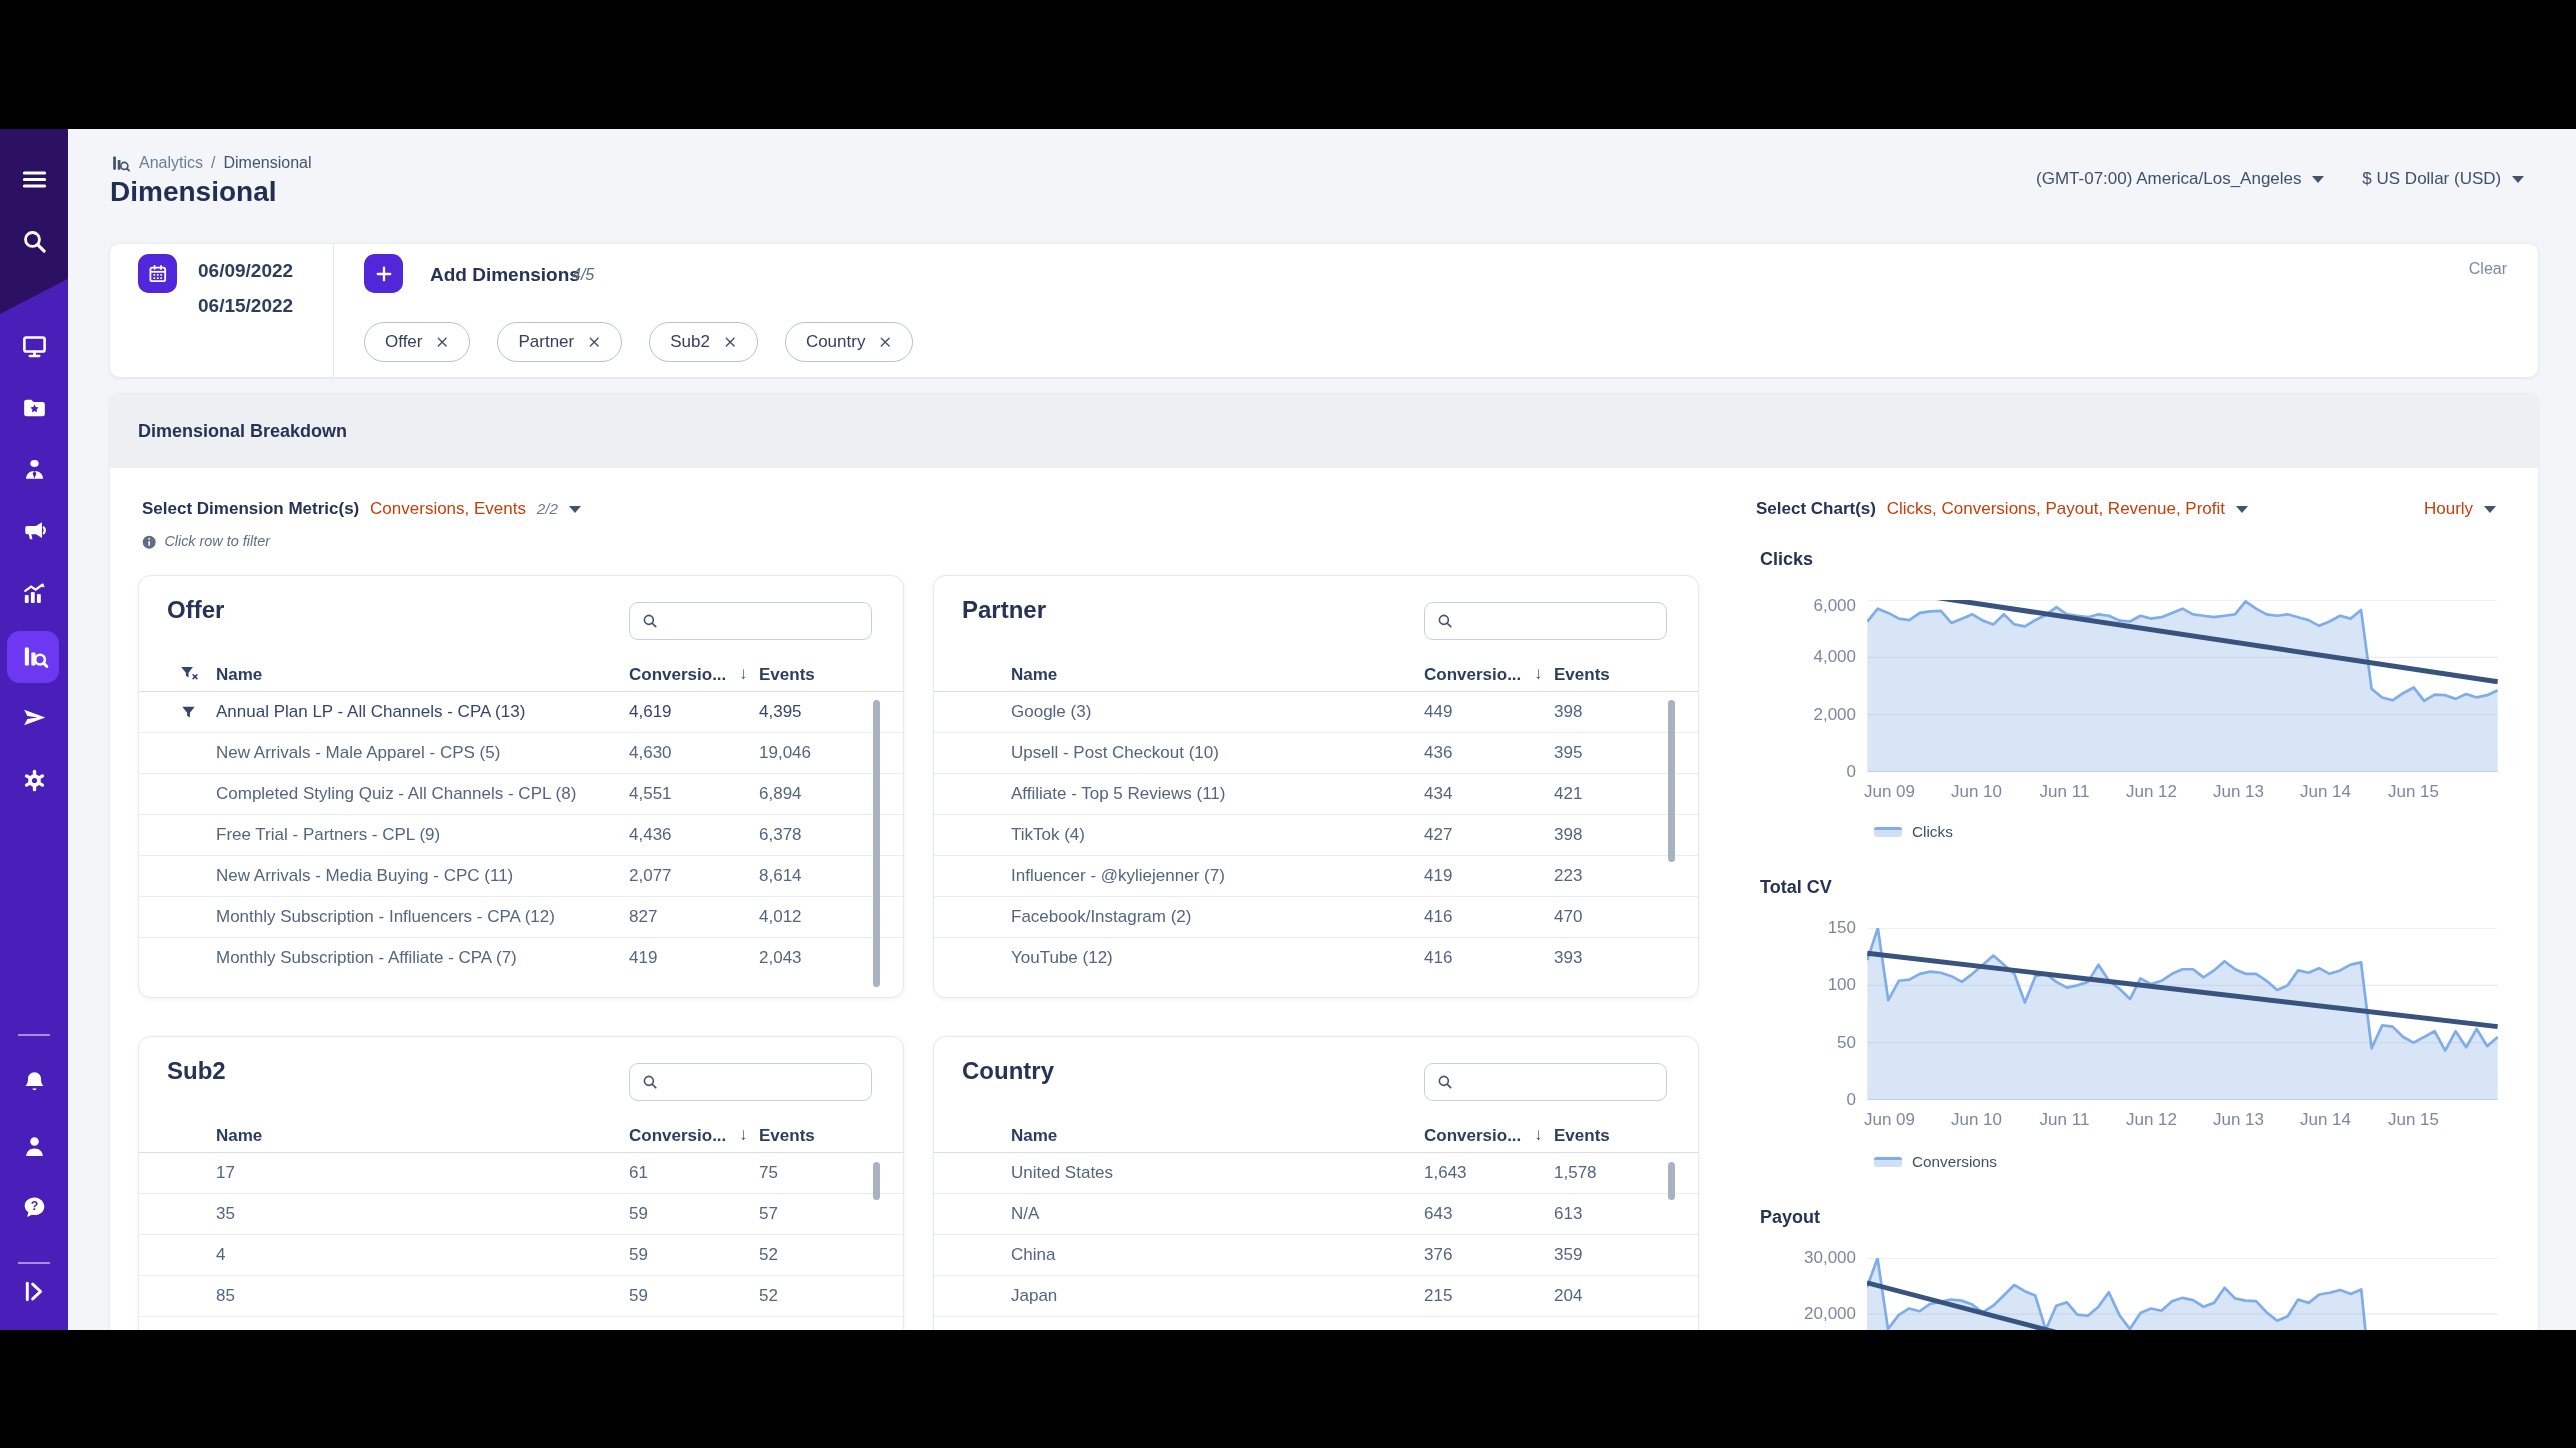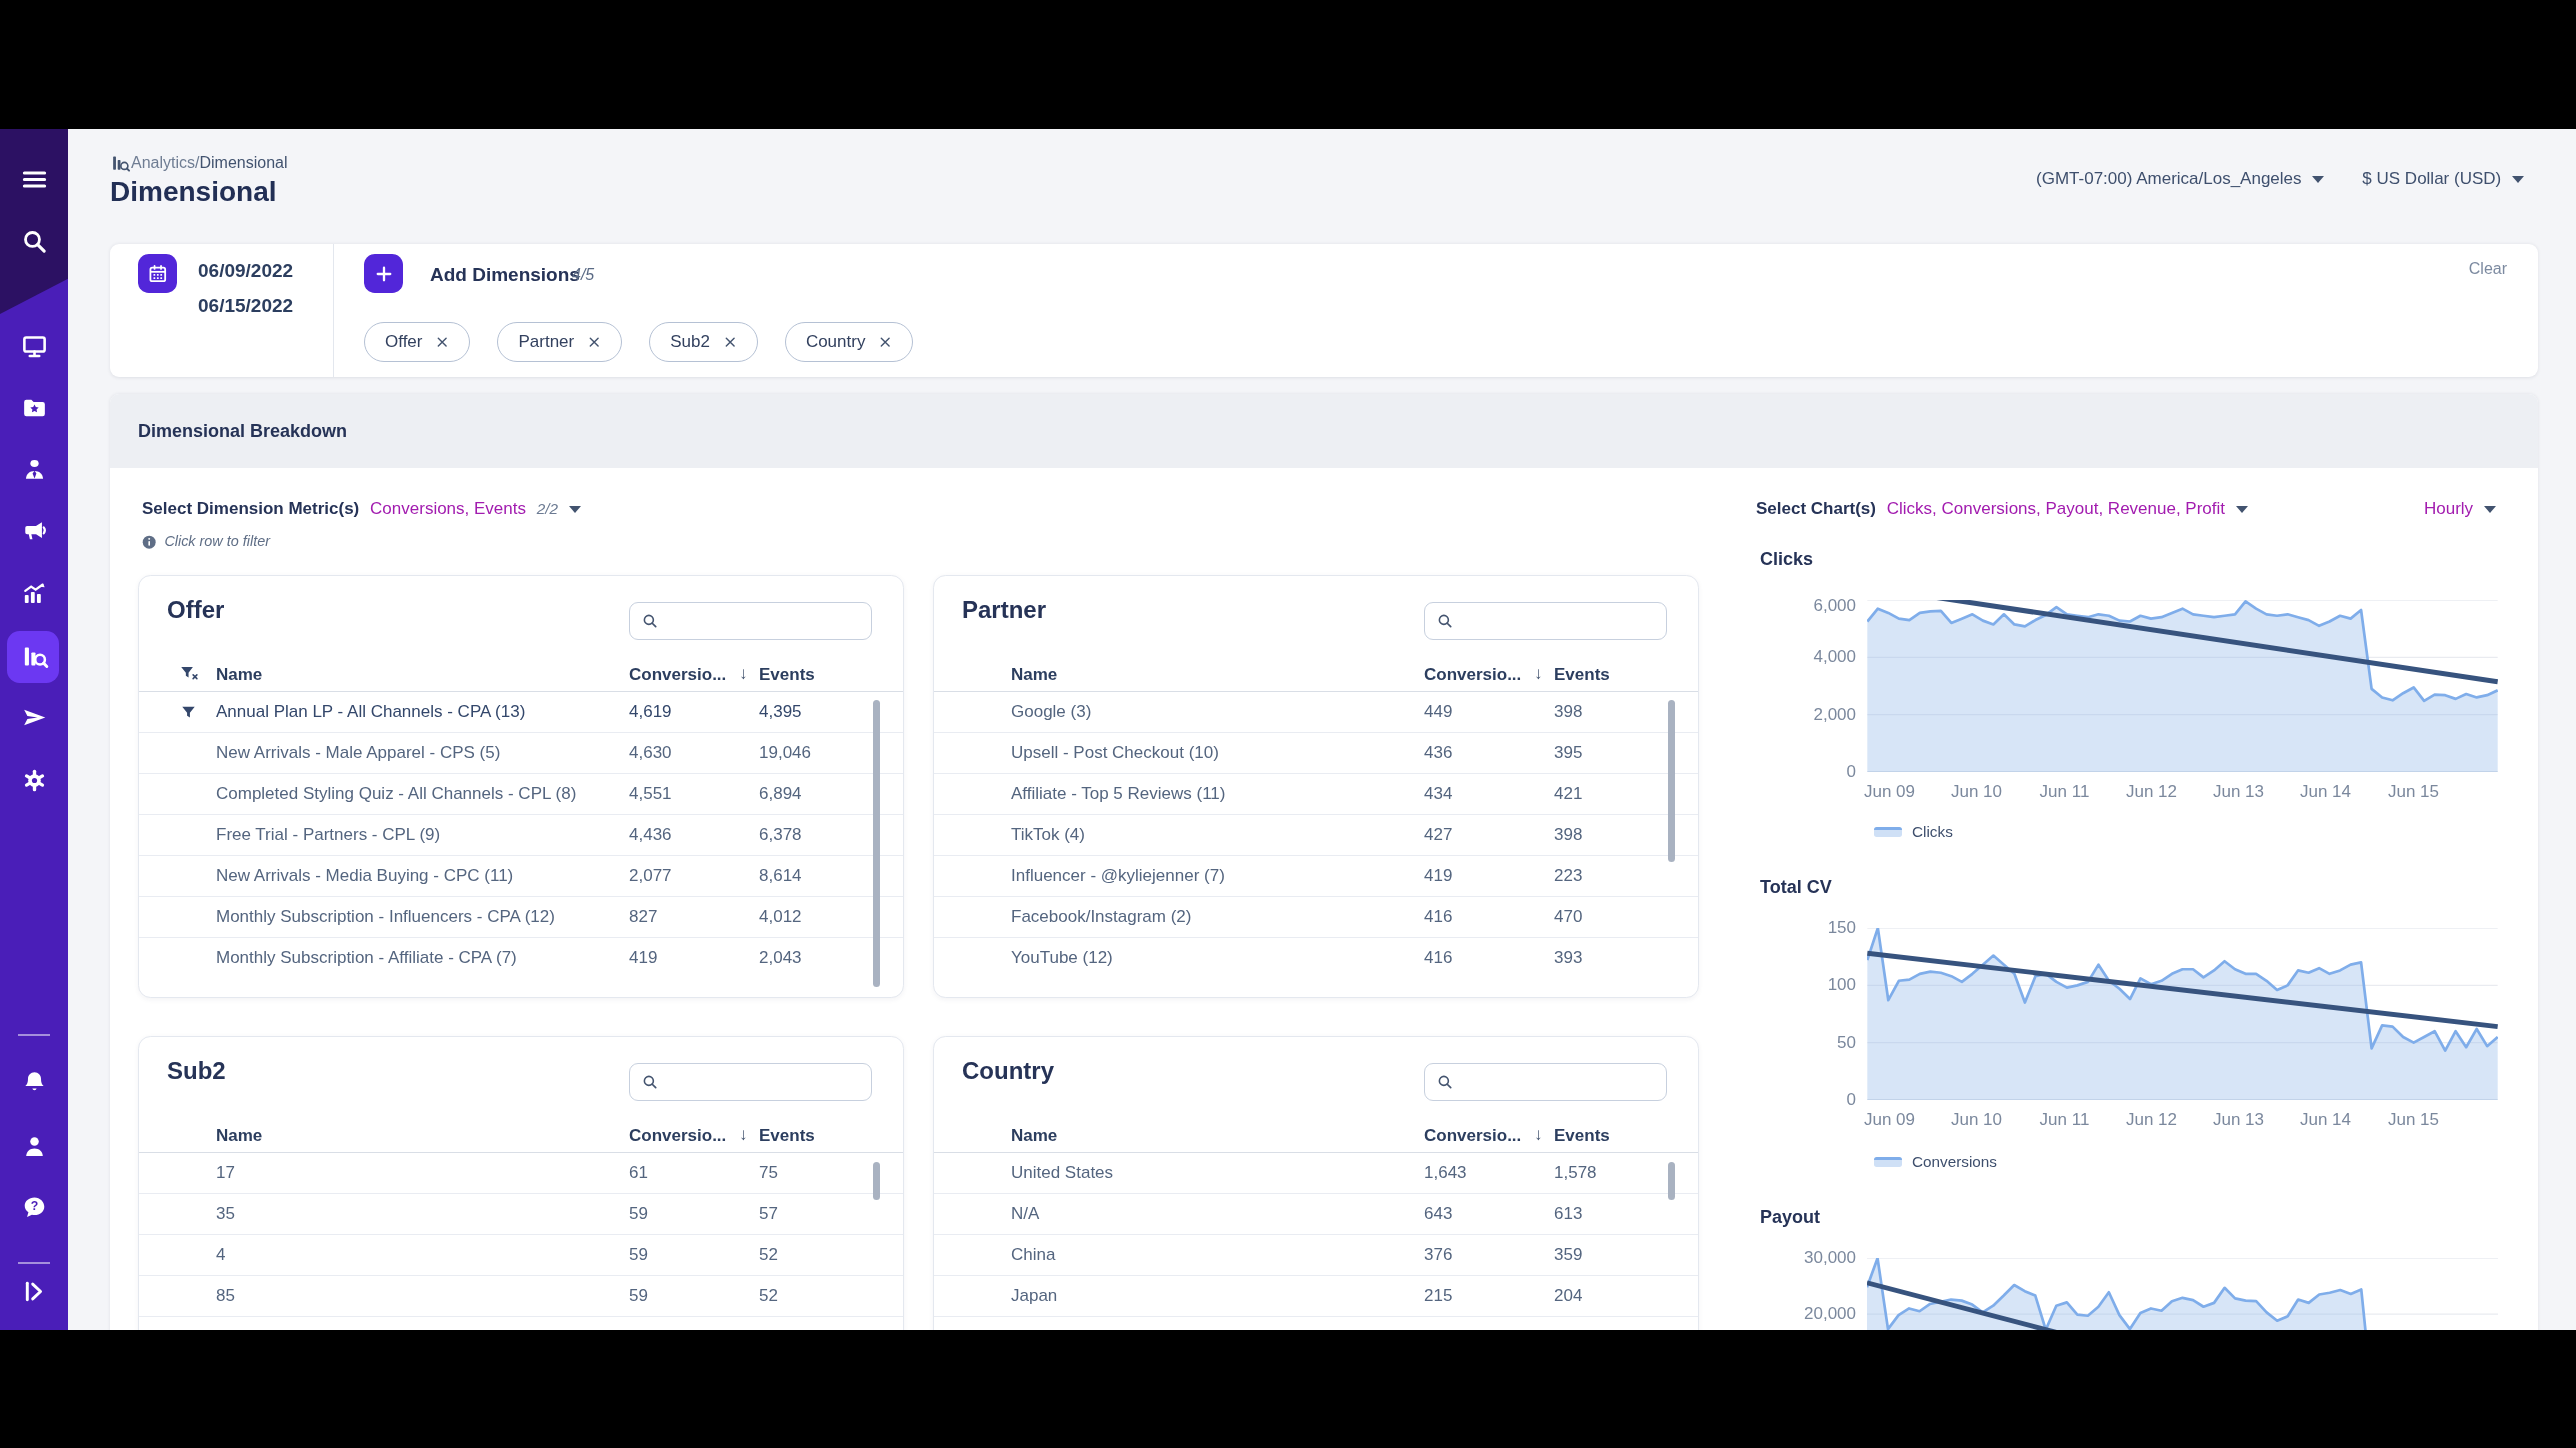--- a/index.html
+++ b/index.html
@@ -11,21 +11,21 @@
   
   .sidebar { position: absolute; left: 0; top: 0; width: 68px; height: 100%; background: #4a1eb8; }
   .sidebar-wedge { position: absolute; left: 0; top: 0; width: 68px; height: 185px; background: #2c1163;
                    clip-path: polygon(0 0, 100% 0, 100% 81%, 0 100%); }
   .sicon { position: absolute; left: 0; width: 68px; display: flex; justify-content: center; color: #fff; cursor: pointer; z-index: 2; }
   .sicon svg { display: block; }
   .active-tile { position: absolute; left: 7.2px; top: 502px; width: 52px; height: 52px; border-radius: 12.6px; background: #6c38f2; z-index: 1; }
   .sdiv { position: absolute; left: 18px; width: 32px; height: 1.8px; background: rgba(255,255,255,0.5); }
 
   
-  .breadcrumb { position: absolute; left: 110px; top: 23.5px; display: flex; align-items: center; font-size: 16px; color: #6f7d93; }
+  .breadcrumb { position: absolute; left: 110px; top: 23.5px; display: flex; align-items: center; gap: 8px; font-size: 16px; color: #6f7d93; }
   .breadcrumb .crumb-current { color: #42536f; }
   .page-title { position: absolute; left: 110px; top: 47px; font-size: 28px; font-weight: 700; color: #222f55; }
   .top-right { position: absolute; right: 52px; top: 40px; display: flex; align-items: center; gap: 38px; font-size: 17px; color: #3e4f6d; }
   .tr-item { display: flex; align-items: center; gap: 10.8px; cursor: pointer; }
   .caret { width: 0; height: 0; border-left: 6.3px solid transparent; border-right: 6.3px solid transparent; border-top: 7.2px solid #42536f; }
 
   
   .filter-card { position: absolute; left: 110px; top: 115px; width: 2428px; height: 133px; background: #fff; border-radius: 9px;
                  box-shadow: 0 0.9px 3.6px rgba(25,35,70,0.10); }
   .date-sec { position: absolute; left: 0; top: 0; width: 224px; height: 100%; border-right: 1.4px solid #e3e7ee; }
@@ -42,21 +42,21 @@
           padding: 0 20px; font-size: 17px; color: #33415f; background: #fff; cursor: pointer; }
   .clear-btn { position: absolute; right: 31px; top: 16px; font-size: 16px; color: #7c8aa0; cursor: pointer; }
 
   
   .breakdown { position: absolute; left: 110px; top: 265px; width: 2428px; height: 1127px; background: #fff; border-radius: 9px;
                box-shadow: 0 0.9px 3.6px rgba(25,35,70,0.10); }
   .section-head { position: absolute; left: 0; top: 0; width: 100%; height: 74px; background: #edeff3; border-radius: 9px 9px 0 0;
                   display: flex; align-items: center; padding-left: 28px; font-size: 18px; font-weight: 700; color: #263357; }
   .sel-row { position: absolute; top: 105px; display: flex; align-items: baseline; gap: 10.8px; font-size: 17px; }
   .sel-label { font-weight: 700; color: #263357; }
-  .sel-value { color: #a21caf; }
+  .sel-value { color: #c2410c; }
   .sel-count { font-style: italic; color: #6b7a92; font-size: 15.3px; }
   .sel-row .caret { align-self: center; }
   .hint { position: absolute; left: 32px; top: 139px; display: flex; gap: 8px; align-items: flex-end; font-size: 14.4px; font-style: italic; color: #5f6e86; }
 
   
   .dim-card { position: absolute; width: 766px; height: 423px; background: #fff; border: 1.4px solid #e4e8ef; border-radius: 12.6px;
               box-shadow: 0 1.8px 5.4px rgba(30,40,70,0.05); }
   .dim-title { position: absolute; left: 28px; top: 20px; font-size: 24px; font-weight: 800; color: #263357; }
   .dim-search { position: absolute; left: 490px; top: 26px; width: 243px; height: 38px; border: 1.4px solid #c7d0de; border-radius: 9px; background: #fff; }
   .dim-search svg { position: absolute; left: 10.8px; top: 9px; }

